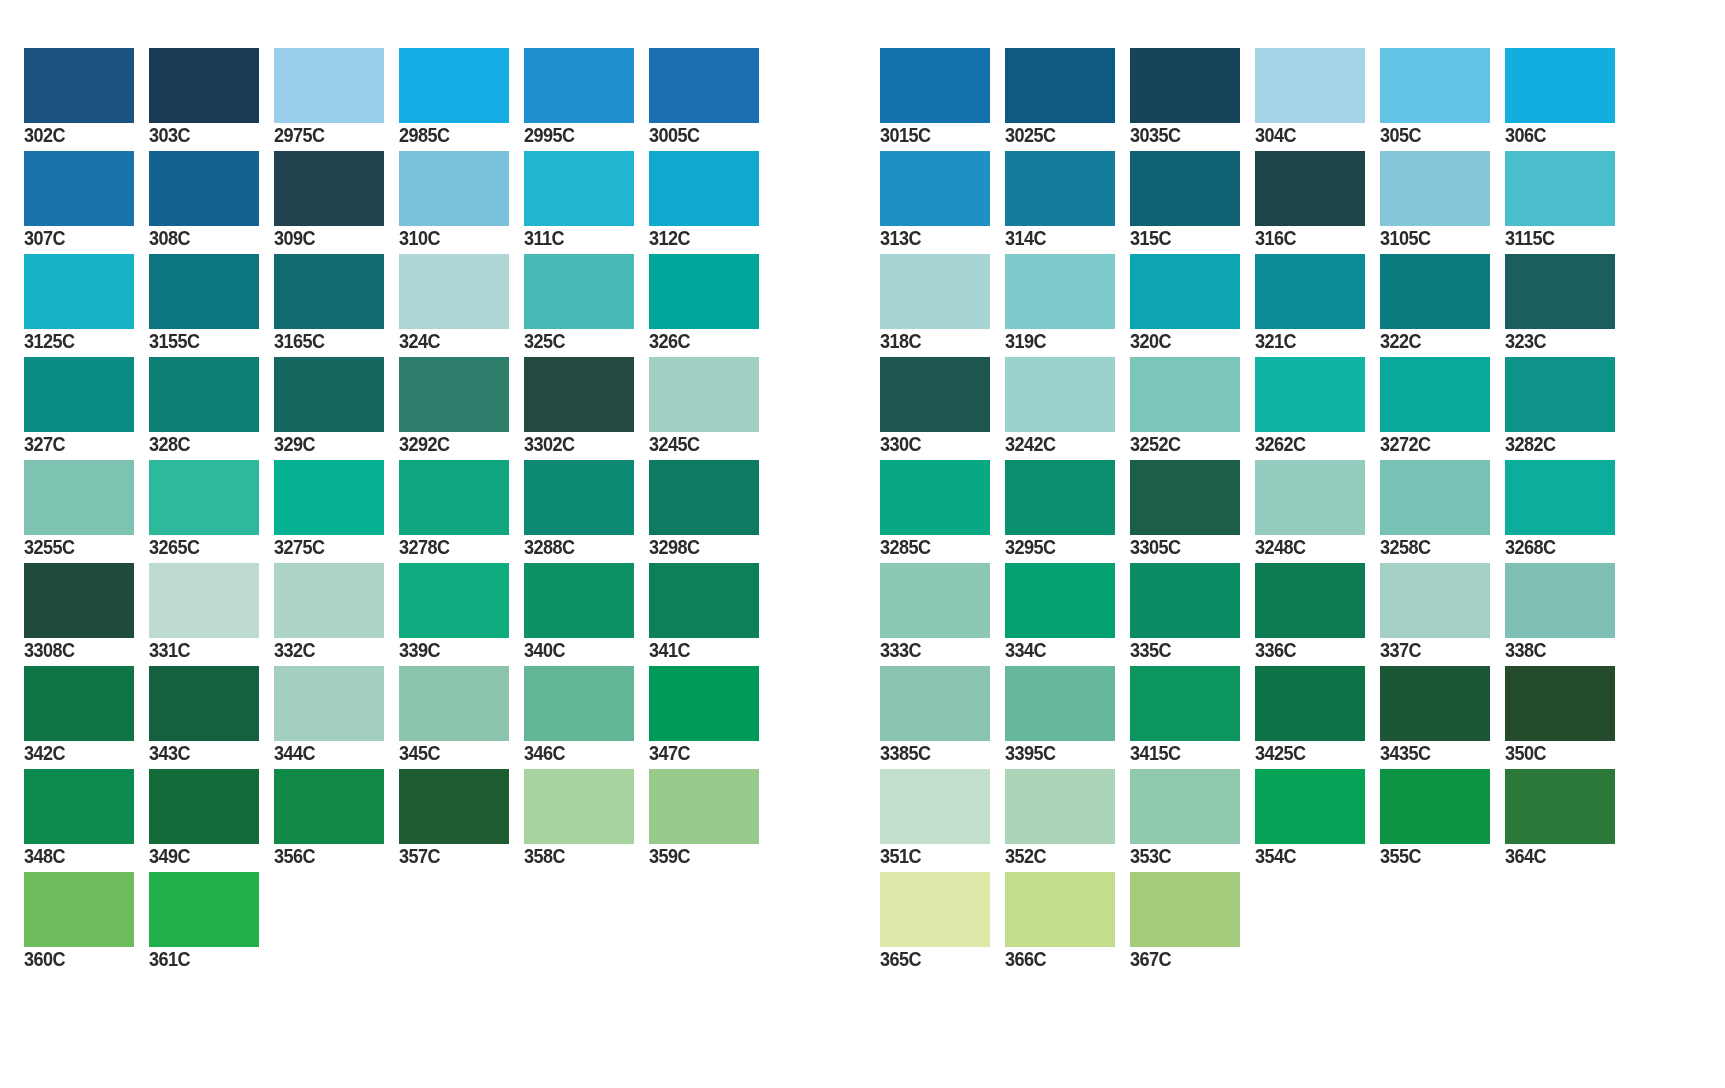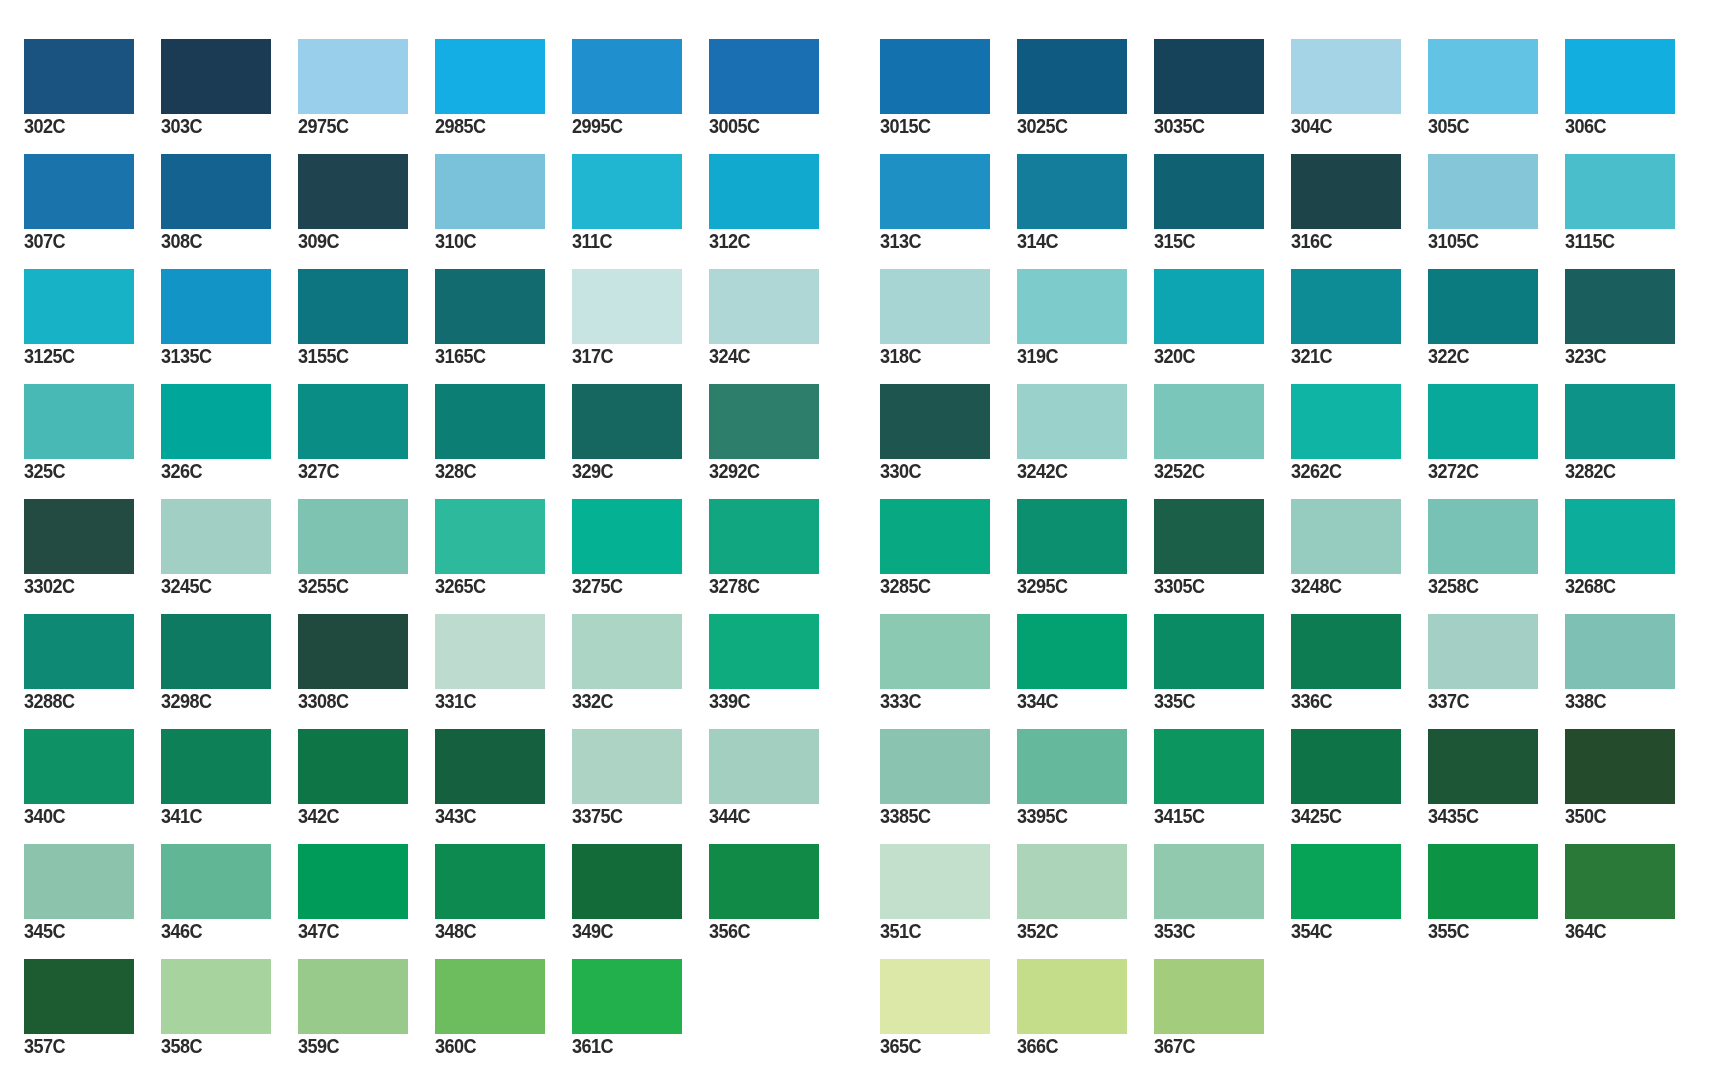--- a/index.html
+++ b/index.html
@@ -19,27 +19,26 @@
   #chart {
     position: relative;
     width: 1725px;
     height: 1088px;
     background: #ffffff;
     box-sizing: border-box;
   }
 
   .grid-group {
     position: absolute;
-    top: 4px;
+    top: 13px;
     display: grid;
     grid-template-columns: repeat(6, 125px);
     grid-auto-rows: 103px;
     row-gap: 0px;
     column-gap: 0px;
-    gap: 12px;
   }
   #group-left  { left: 24px; }
   #group-right { left: 880px; }
 
   .swatch-cell {
     position: relative;
     width: 125px;
     height: 103px;
     box-sizing: border-box;
   }
@@ -121,36 +120,28 @@
       </div>
       <div class="swatch-cell">
         <div class="swatch-chip" style="background: rgb(17, 169, 206);"></div>
         <div class="swatch-label">312C</div>
       </div>
       <div class="swatch-cell">
         <div class="swatch-chip" style="background: rgb(23, 178, 198);"></div>
         <div class="swatch-label">3125C</div>
       </div>
       <div class="swatch-cell">
-        <div class="swatch-chip" style="background: rgb(18, 148, 199);"></div>
-        <div class="swatch-label">3135C</div>
-      </div>
-      <div class="swatch-cell">
         <div class="swatch-chip" style="background: rgb(12, 117, 128);"></div>
         <div class="swatch-label">3155C</div>
       </div>
       <div class="swatch-cell">
         <div class="swatch-chip" style="background: rgb(18, 107, 110);"></div>
         <div class="swatch-label">3165C</div>
       </div>
       <div class="swatch-cell">
-        <div class="swatch-chip" style="background: rgb(199, 227, 226);"></div>
-        <div class="swatch-label">317C</div>
-      </div>
-      <div class="swatch-cell">
         <div class="swatch-chip" style="background: rgb(175, 215, 214);"></div>
         <div class="swatch-label">324C</div>
       </div>
       <div class="swatch-cell">
         <div class="swatch-chip" style="background: rgb(73, 185, 182);"></div>
         <div class="swatch-label">325C</div>
       </div>
       <div class="swatch-cell">
         <div class="swatch-chip" style="background: rgb(1, 166, 155);"></div>
         <div class="swatch-label">326C</div>
@@ -229,24 +220,20 @@
       </div>
       <div class="swatch-cell">
         <div class="swatch-chip" style="background: rgb(14, 117, 71);"></div>
         <div class="swatch-label">342C</div>
       </div>
       <div class="swatch-cell">
         <div class="swatch-chip" style="background: rgb(20, 96, 63);"></div>
         <div class="swatch-label">343C</div>
       </div>
       <div class="swatch-cell">
-        <div class="swatch-chip" style="background: rgb(172, 211, 195);"></div>
-        <div class="swatch-label">3375C</div>
-      </div>
-      <div class="swatch-cell">
         <div class="swatch-chip" style="background: rgb(163, 207, 193);"></div>
         <div class="swatch-label">344C</div>
       </div>
       <div class="swatch-cell">
         <div class="swatch-chip" style="background: rgb(140, 195, 173);"></div>
         <div class="swatch-label">345C</div>
       </div>
       <div class="swatch-cell">
         <div class="swatch-chip" style="background: rgb(97, 182, 149);"></div>
         <div class="swatch-label">346C</div>

